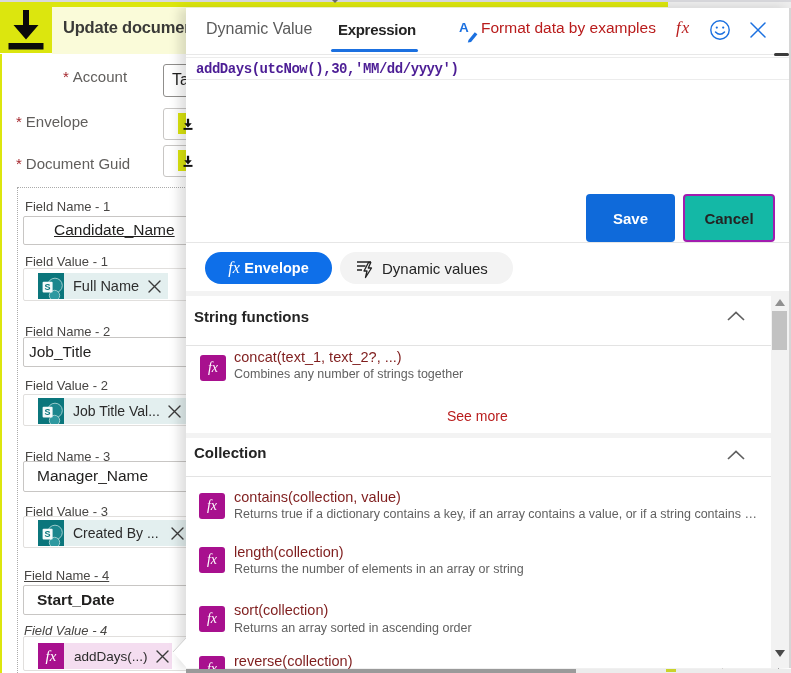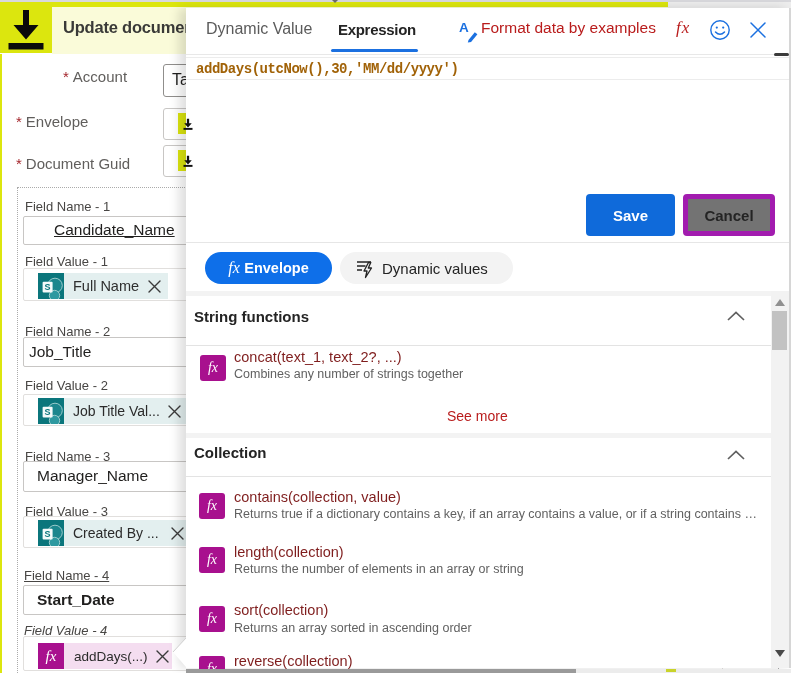--- a/index.html
+++ b/index.html
@@ -28,25 +28,25 @@
   .chip{position:absolute;height:26px;display:flex;align-items:center;white-space:nowrap;overflow:hidden;}
   #dotbox{left:17px;top:187px;width:760px;height:600px;border:1px dotted #ababab;}
   
   #panel{left:186px;top:8px;width:605px;height:660px;background:#fff;
          box-shadow:-7px 0 10px rgba(0,0,0,0.13);}
   .tabtxt{font-size:16px;color:#5b5b5b;}
   .blue{color:#b91c1c;}
   #tabborder{left:186px;top:54px;width:605px;height:1px;background:#e8e8e8;}
   #monodash{left:774px;top:53px;width:15px;height:3px;background:#3b3b3b;border-radius:2px;}
   #expr{left:196px;top:61px;font-family:"Liberation Mono",monospace;font-size:13.5px;
-        color:#a16207;letter-spacing:-0.45px;font-weight:700;font-size:14px !important;}
-  .btn{position:absolute;height:42px;border-radius:4px;box-sizing:border-box;
+        color:#4c1d95;letter-spacing:-0.45px;font-weight:700;font-size:14px !important;}
+  .btn{position:absolute;height:48px;border-radius:4px;box-sizing:border-box;
        display:flex;align-items:center;justify-content:center;font-size:15px;font-weight:700;}
   #savebtn{left:586px;top:194px;width:89px;background:#0f6ada;color:#fff;}
-  #cancelbtn{left:683px;top:194px;width:92px;background:#737373;border:5px solid #a21caf;color:#242424;}
+  #cancelbtn{left:683px;top:194px;width:92px;background:#14b8a6;border:2px solid #a21caf;color:#242424;}
   #pdivider{left:186px;top:242px;width:605px;height:1px;background:#e6e6e6;}
   .pill{position:absolute;height:32px;border-radius:16px;display:flex;align-items:center;
         box-sizing:border-box;}
   #pill1{left:205px;top:252px;width:127px;background:#0e6fe9;color:#fff;justify-content:center;}
   #pill2{left:340px;top:252px;width:173px;background:#f3f3f3;color:#242424;}
   
   #list{left:186px;top:291px;width:605px;height:377px;background:#f3f3f3;}
   .seccard{position:absolute;left:186px;width:585px;background:#fff;}
   .sectitle{position:absolute;left:194px;font-size:15px;font-weight:700;color:#242424;}
   .fxicon{position:absolute;width:26px;height:26px;background:#a8108e;border-radius:3px;

